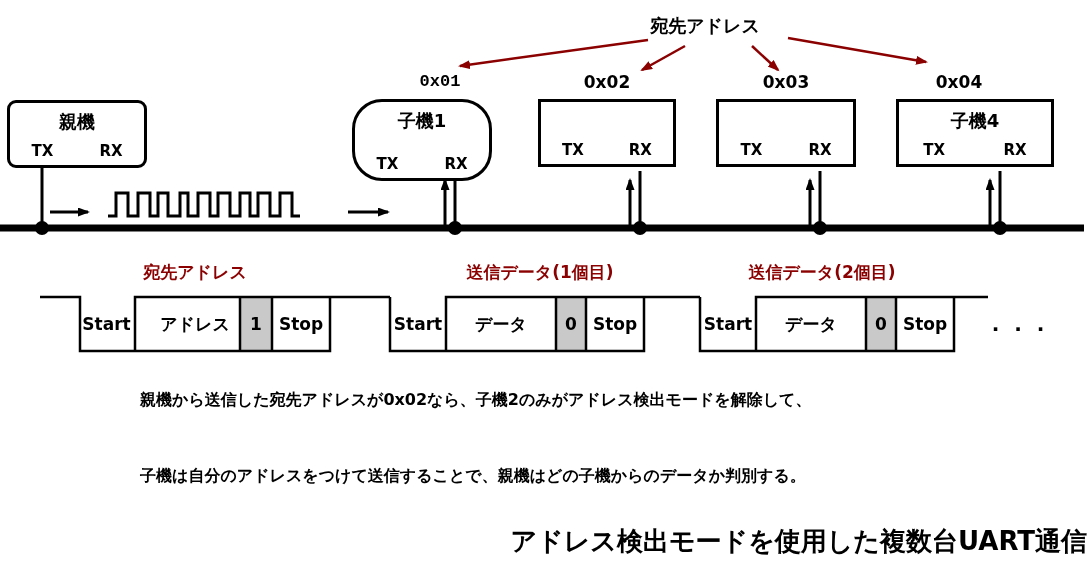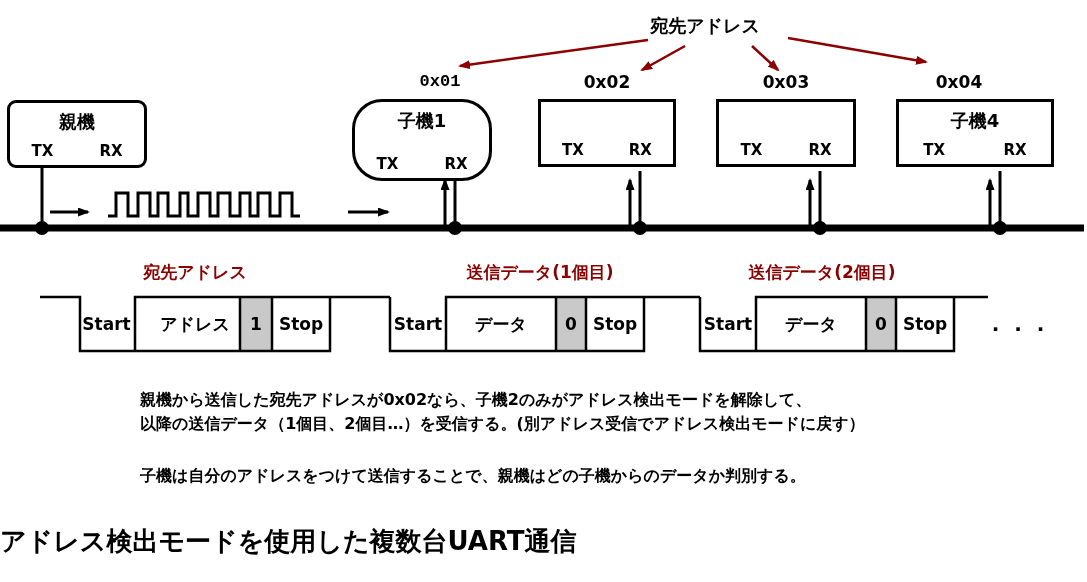--- a/index.html
+++ b/index.html
@@ -19,21 +19,21 @@
   .ftext{position:absolute; top:297px; height:54px; display:flex; align-items:center; justify-content:center;
          font-weight:bold; font-size:17px;}
   .flabel{position:absolute; top:261px; height:24px; width:220px; text-align:center; font-weight:bold;
           font-size:17px; color:var(--accent); white-space:nowrap;}
   .ellipsis{position:absolute; top:297px; left:980px; width:80px; height:54px; display:flex; align-items:center;
             justify-content:center; font-weight:bold; font-size:20px; letter-spacing:4px;}
   .note{position:absolute; left:140px; font-weight:bold; font-size:16px; white-space:nowrap;}
   .note-1{top:378px;margin-top:12px;}
   .note-2{top:414px;}
   .note-3{top:466px;}
-  .title{position:absolute; left:0; right:0; top:524px; text-align:left; font-weight:bold; font-size:26px;}
+  .title{position:absolute; left:0; right:0; top:524px; text-align:right; font-weight:bold; font-size:26px;}
 </style>
 </head>
 <body>
 
 <div class="canvas">
 
   <svg class="layer" width="1087" height="582" viewBox="0 0 1087 582">
     <defs>
       <marker id="ab" markerWidth="13" markerHeight="10" refX="10" refY="4.5" orient="auto" markerUnits="userSpaceOnUse">
         <path d="M0,0 L12,4.5 L0,9 Z" fill="#000"></path>
@@ -136,18 +136,17 @@
   <div class="ftext" style="left:586px;width:58px;">Stop</div>
 
   <div class="ftext" style="left:700px;width:56px;">Start</div>
   <div class="ftext" style="left:756px;width:110px;">データ</div>
   <div class="ftext" style="left:866px;width:30px;">0</div>
   <div class="ftext" style="left:896px;width:58px;">Stop</div>
 
   <div class="ellipsis">. . .</div>
 
   <div class="note note-1">親機から送信した宛先アドレスが0x02なら、子機2のみがアドレス検出モードを解除して、</div>
-  <div class="note note-2">以降の送信データ（1個目、2個目…）を受信する。(別アドレス受信でアドレス検出モードに戻す）</div>
   <div class="note note-3">子機は自分のアドレスをつけて送信することで、親機はどの子機からのデータか判別する。</div>
 
   <div class="title">アドレス検出モードを使用した複数台UART通信</div>
 
 </div>
 
 </body></html>

